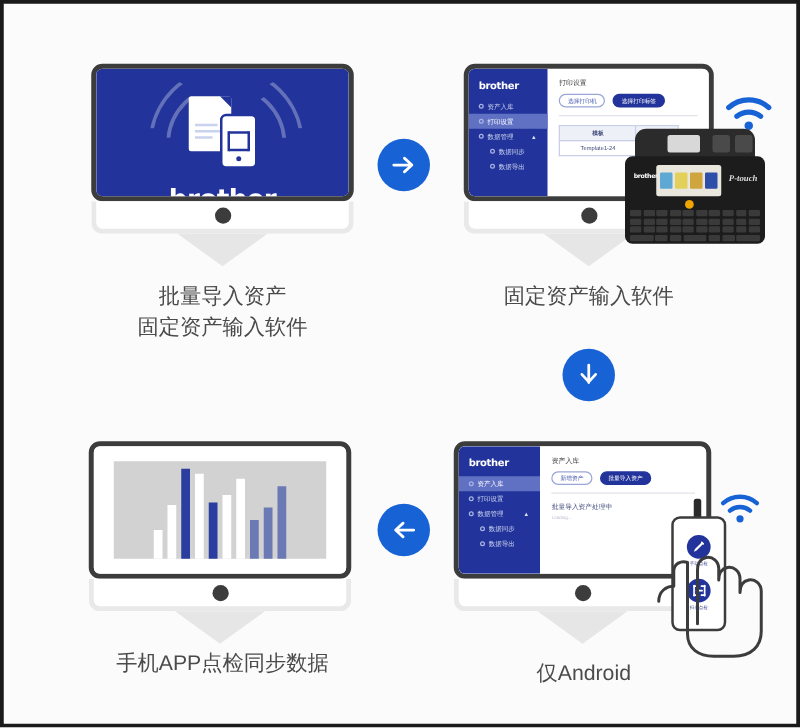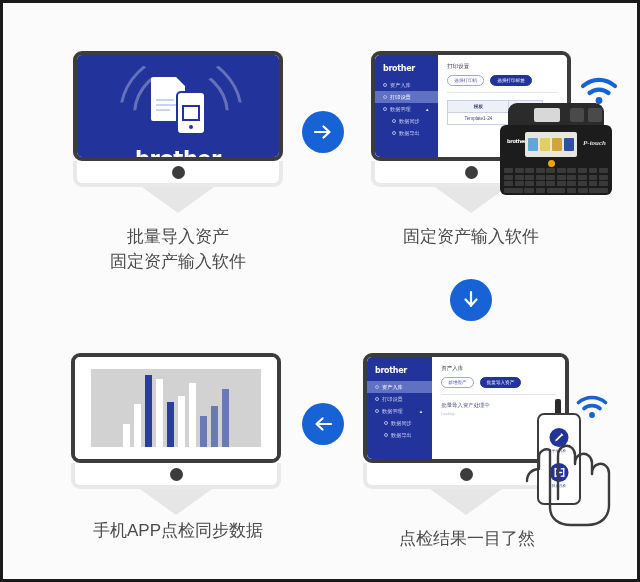--- a/index.html
+++ b/index.html
@@ -466,21 +466,21 @@
     </div>
     <svg width="126" height="128" viewBox="0 0 126 128" style="position:absolute;left:0;top:0;" aria-hidden="true">
       <path d="M16 82 C16 74 22 70 28 70 L28 58 C28 52 34 49 39 51 L39 108 C39 120 48 126 60 126
                L76 126 C90 126 98 118 98 106 L98 74 C98 68 93 64 88 65 C83 66 81 70 81 75
                L81 64 C81 58 76 54 71 55 C66 56 64 60 64 65 L64 56 C64 50 59 46 54 47
                C49 48 47 52 47 57 L47 100" fill="none" stroke="#3c3c3c" stroke-width="2.4" stroke-linejoin="round" stroke-linecap="round"></path>
     </svg>
   </div>
 
   <div class="cap" style="left:358px;top:524px;width:212px;">
-    <div>点检结果一目了然</div>
+    <div>仅Android</div>
   </div>
 
   <div class="arrow-btn" style="left:299px;top:400px;">
     <svg width="22" height="22" viewBox="0 0 22 22" aria-hidden="true">
       <path d="M19 11 H5 M10.5 5.5 L4.5 11 L10.5 16.5" fill="none" stroke="#ffffff" stroke-width="2.2" stroke-linecap="round" stroke-linejoin="round"></path>
     </svg>
   </div>
 
   <div class="monitor" style="left:68px;top:350px;width:210px;">
     <div class="mon-frame" style="height:110px;">

